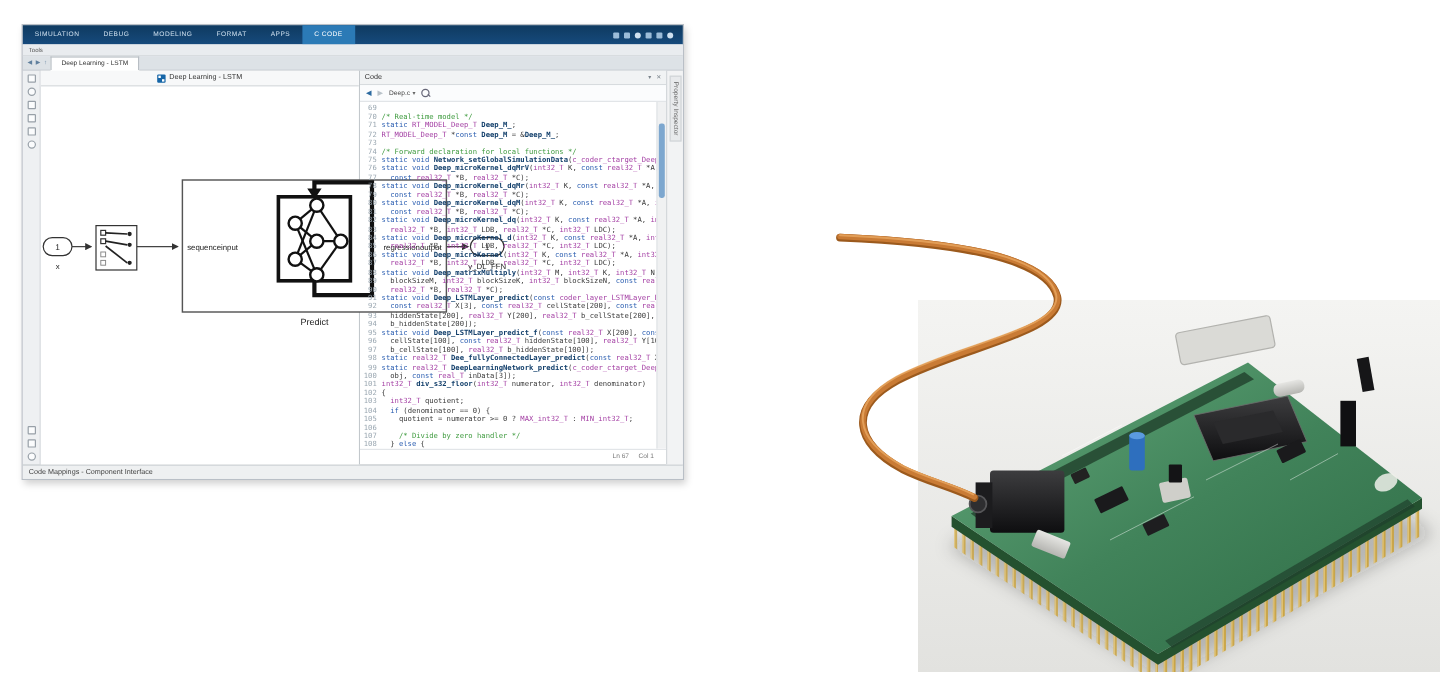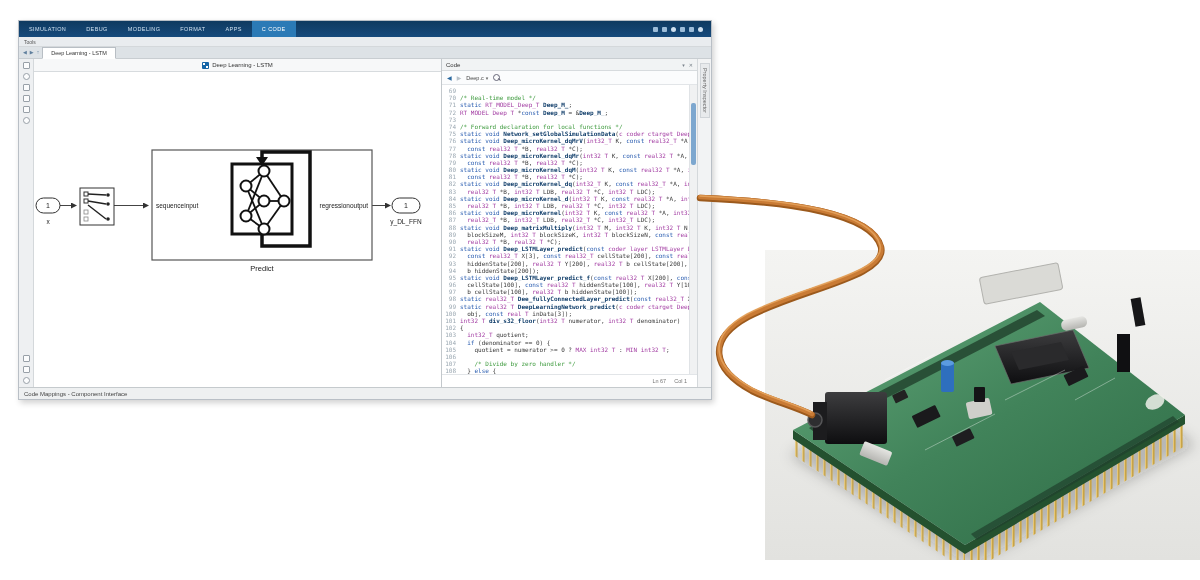--- a/index.html
+++ b/index.html
@@ -1,20 +1,20 @@
 <!DOCTYPE html>
 <html><head>
 <meta charset="utf-8">
 <style>
   html,body{margin:0;padding:0;background:#fff;}
   .stage{position:relative;width:1200px;height:580px;background:#fff;overflow:hidden;
          font-family:"Liberation Sans",sans-serif;}
 
   
-  .sim-window{position:absolute;left:18px;top:20px;width:694px;height:380px;z-index:2;
+  .sim-window{position:absolute;left:18px;top:20px;width:552px;height:380px;z-index:2;
               display:flex;flex-direction:column;background:#f4f5f6;
               border:1px solid #b9bfc6;box-shadow:2px 3px 6px rgba(0,0,0,.18);box-sizing:border-box;}
   .ribbon{height:16px;background:linear-gradient(#0f3a60,#164a7c);display:flex;align-items:stretch;flex:0 0 auto;}
   .ribbon .tab{display:flex;align-items:center;padding:0 10px;font-size:5.5px;letter-spacing:.4px;
                color:#cfe0ef;cursor:default;}
   .ribbon .tab.active{background:#2b7ab6;color:#fff;}
   .qat{margin-left:auto;display:flex;align-items:center;gap:4px;padding-right:8px;}
   .qat .qi{width:5px;height:5px;border-radius:1px;background:#9cbcd8;}
   .qat .qi.round{border-radius:50%;background:#cfe0ef;}
 

